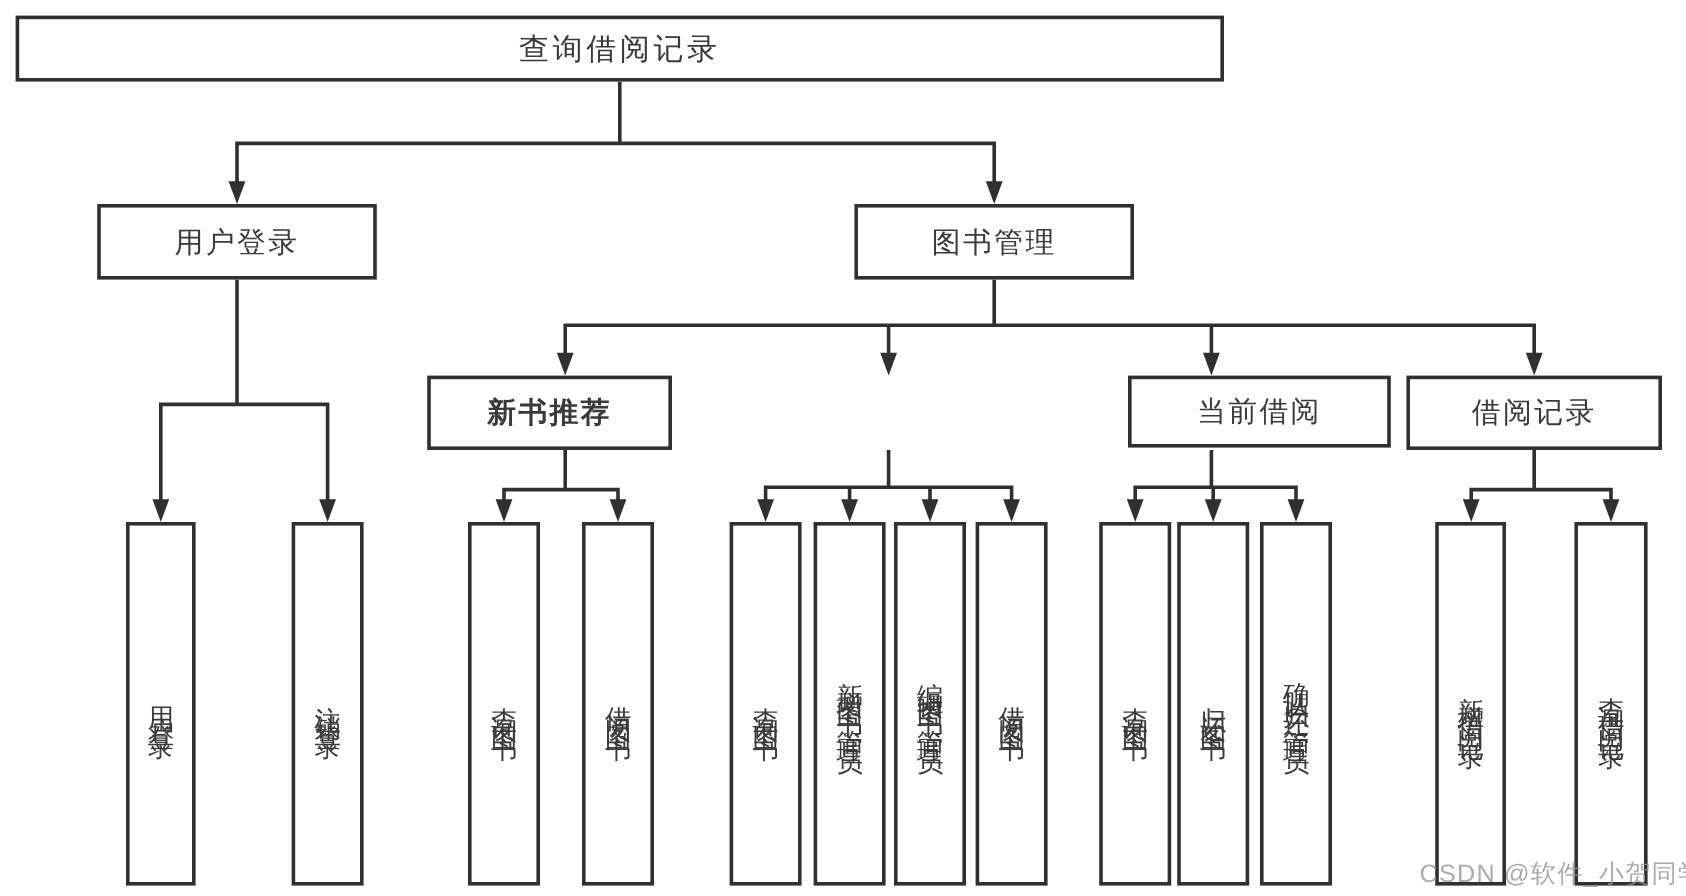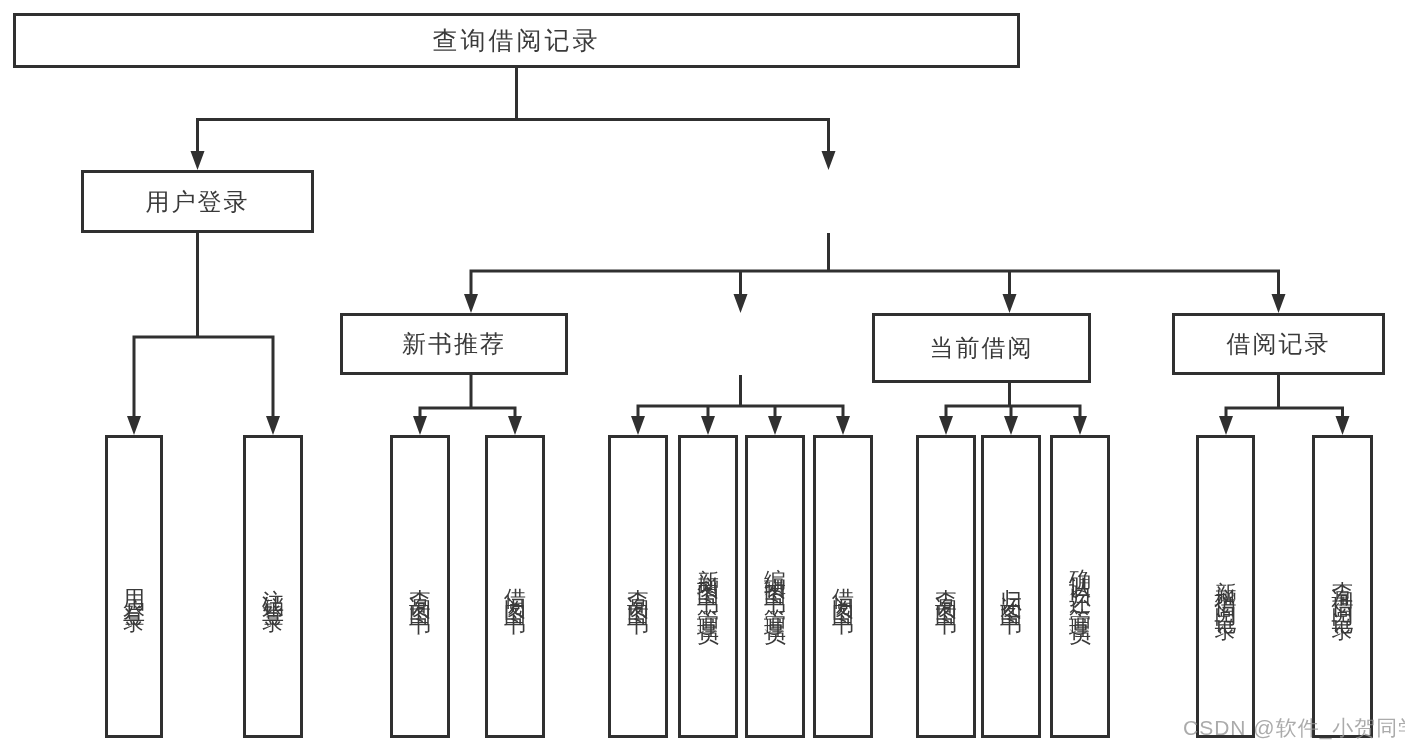--- a/index.html
+++ b/index.html
@@ -83,25 +83,28 @@
       M1335.5 416 h14 L1342.5 435 Z"></path>
   </svg>
 
   <div class="box h-box root-box" style="left:13px; top:13px; width:1007px; height:55px;">
     <span>查询借阅记录</span>
   </div>
 
   <div class="box h-box" style="left:81px; top:170px; width:233px; height:63px;">
     <span>用户登录</span>
   </div>
+  <div class="box h-box" style="left:712px; top:170px; width:233px; height:63px;">
+    <span>图书管理</span>
+  </div>
 
-  <div class="box h-box" style="left:340px; top:313px; width:228px; height:62px;">
+  <div class="box h-box" style="left:356px; top:313px; width:204px; height:62px;font-weight:bold;">
     <span>新书推荐</span>
   </div>
-  <div class="box h-box" style="left:872px; top:313px; width:219px; height:70px;">
+  <div class="box h-box" style="left:940px; top:313px; width:219px; height:60px;">
     <span>当前借阅</span>
   </div>
   <div class="box h-box" style="left:1172px; top:313px; width:213px; height:62px;">
     <span>借阅记录</span>
   </div>
 
   <div class="box v-box" style="left:105px; top:435px; width:58px; height:303px;">
     <span class="v-label">用户登录</span>
   </div>
   <div class="box v-box" style="left:243px; top:435px; width:60px; height:303px;">

